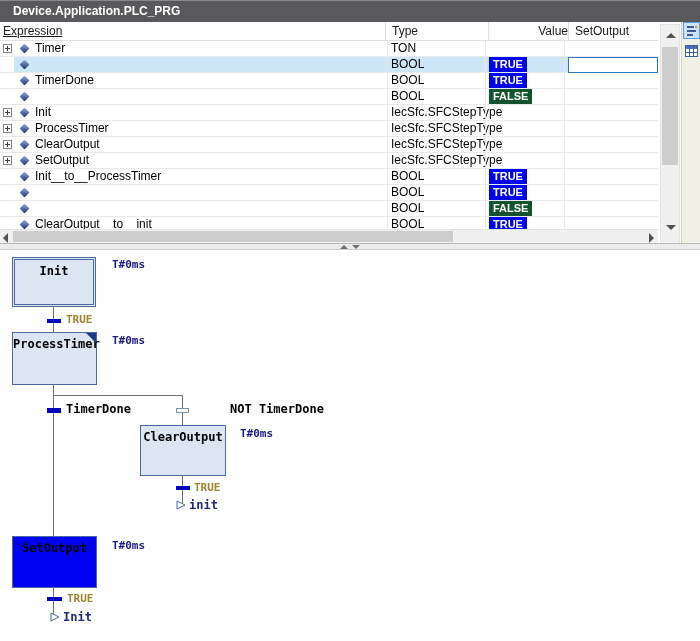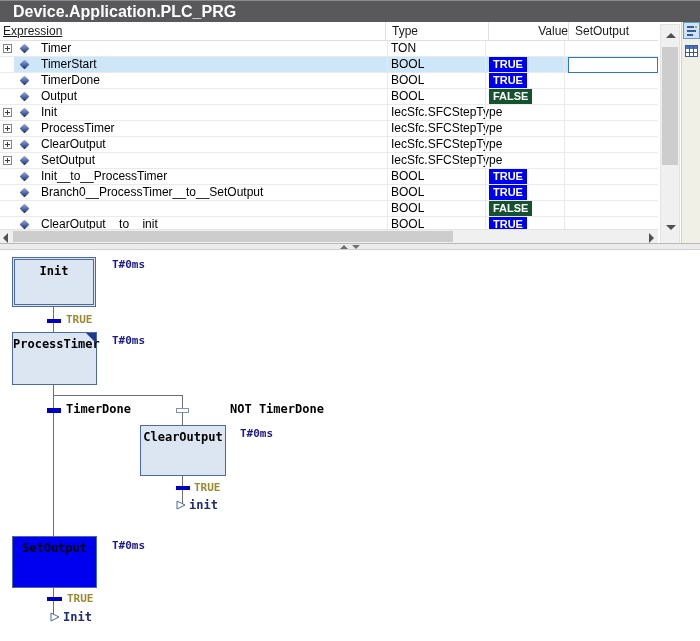--- a/index.html
+++ b/index.html
@@ -1,32 +1,32 @@
 <!DOCTYPE html>
 <html><head>
 <meta charset="utf-8">
 <style>
   * { margin:0; padding:0; box-sizing:border-box; }
   html,body { width:700px; height:641px; background:#fff; font-family:"Liberation Sans", sans-serif; }
   .screen { position:relative; width:700px; height:641px; background:#fff; overflow:hidden; }
 
   
-  .titlebar { position:absolute; left:0; top:0; width:700px; height:22px; background:#59595b; border-top:1px solid #8a8a8a; color:#fff; font-size:16px; font-weight:bold; line-height:21px; padding-left:13px; }
+  .titlebar { position:absolute; left:0; top:0; width:700px; height:22px; background:#59595b; border-top:1px solid #8a8a8a; color:#fff; font-size:12px; font-weight:bold; line-height:21px; padding-left:13px; }
 
   
   .table-area { position:absolute; left:0; top:22px; width:700px; height:221px; background:#fff; }
   .viewport { position:absolute; left:0; top:0; width:658px; height:207px; overflow:hidden; background:#fff; }
   .hdr { position:absolute; left:0; top:0; width:658px; height:19px; background:#fff; border-bottom:1px solid #e0e0e0; font-size:12px; color:#1a1a1a; }
   .hdr .hcell { position:absolute; top:0; height:19px; line-height:19px; padding-left:6px; border-left:1px solid #e0e0e0; }
   .hdr .hcell.first { border-left:none; padding-left:3px; }
   .rows { position:absolute; left:0; top:19px; width:658px; }
   .row { position:relative; width:658px; height:16px; border-bottom:1px solid #e7ebef; font-size:12px; color:#000; background:#fff; }
   .row.selected .rowbg { position:absolute; left:14px; top:0; right:0; bottom:0; background:#cde6f8; }
   .cell { position:absolute; top:0; height:16px; line-height:15px; white-space:nowrap; }
-  .c-expr { left:41px; width:348px; }
+  .c-expr { left:35px; width:348px; }
   .c-type { left:391px; width:95px; }
   .c-val  { left:489px; width:78px; }
   .colsep { position:absolute; top:0; width:1px; height:16px; background:#e7ebef; }
   .expander { position:absolute; left:3px; top:3px; width:9px; height:9px; border:1px solid #848484; background:#fff; }
   .expander::before { content:""; position:absolute; left:1px; top:3px; width:5px; height:1px; background:#3c3c3c; }
   .expander::after  { content:""; position:absolute; left:3px; top:1px; width:1px; height:5px; background:#3c3c3c; }
   .varicon { position:absolute; left:21px; top:4px; width:7px; height:7px; transform:rotate(45deg); background:linear-gradient(135deg,#9aaede 0%, #5068a8 55%, #1e2f6e 100%); border-radius:1px; }
   .badge { display:inline-block; height:15px; line-height:15px; padding:0 4px; margin-top:0px; color:#fff; font-weight:bold; font-size:11px; }
   .v-true { background:#0000f0; }
   .v-false { background:#14532d; }
@@ -94,40 +94,38 @@
             <div class="cell c-expr">Timer</div>
             <div class="cell c-type">TON</div>
             <div class="cell c-val"></div>
             <span class="colsep" style="left: 387px;"></span>
             <span class="colsep" style="left: 485px;"></span>
             <span class="colsep" style="left: 564px;"></span>
           </div>
           <div class="row selected">
             <div class="rowbg"></div>
             <span class="varicon"></span>
-            <div class="cell c-expr">TimerStart</div>
             <div class="cell c-type">BOOL</div>
             <div class="cell c-val"><span class="badge v-true">TRUE</span></div>
             <div class="prep-focus"></div>
             <span class="colsep" style="left: 387px;"></span>
             <span class="colsep" style="left: 485px;"></span>
             <span class="colsep" style="left: 564px;"></span>
           </div>
           <div class="row">
             <span class="varicon"></span>
             <div class="cell c-expr">TimerDone</div>
             <div class="cell c-type">BOOL</div>
             <div class="cell c-val"><span class="badge v-true">TRUE</span></div>
             <span class="colsep" style="left: 387px;"></span>
             <span class="colsep" style="left: 485px;"></span>
             <span class="colsep" style="left: 564px;"></span>
           </div>
           <div class="row">
             <span class="varicon"></span>
-            <div class="cell c-expr">Output</div>
             <div class="cell c-type">BOOL</div>
             <div class="cell c-val"><span class="badge v-false">FALSE</span></div>
             <span class="colsep" style="left: 387px;"></span>
             <span class="colsep" style="left: 485px;"></span>
             <span class="colsep" style="left: 564px;"></span>
           </div>
           <div class="row">
             <span class="expander"></span>
             <span class="varicon"></span>
             <div class="cell c-expr">Init</div>
@@ -171,21 +169,20 @@
             <span class="varicon"></span>
             <div class="cell c-expr">Init__to__ProcessTimer</div>
             <div class="cell c-type">BOOL</div>
             <div class="cell c-val"><span class="badge v-true">TRUE</span></div>
             <span class="colsep" style="left: 387px;"></span>
             <span class="colsep" style="left: 485px;"></span>
             <span class="colsep" style="left: 564px;"></span>
           </div>
           <div class="row">
             <span class="varicon"></span>
-            <div class="cell c-expr">Branch0__ProcessTimer__to__SetOutput</div>
             <div class="cell c-type">BOOL</div>
             <div class="cell c-val"><span class="badge v-true">TRUE</span></div>
             <span class="colsep" style="left: 387px;"></span>
             <span class="colsep" style="left: 485px;"></span>
             <span class="colsep" style="left: 564px;"></span>
           </div>
           <div class="row">
             <span class="varicon"></span>
             <div class="cell c-type">BOOL</div>
             <div class="cell c-val"><span class="badge v-false">FALSE</span></div>

